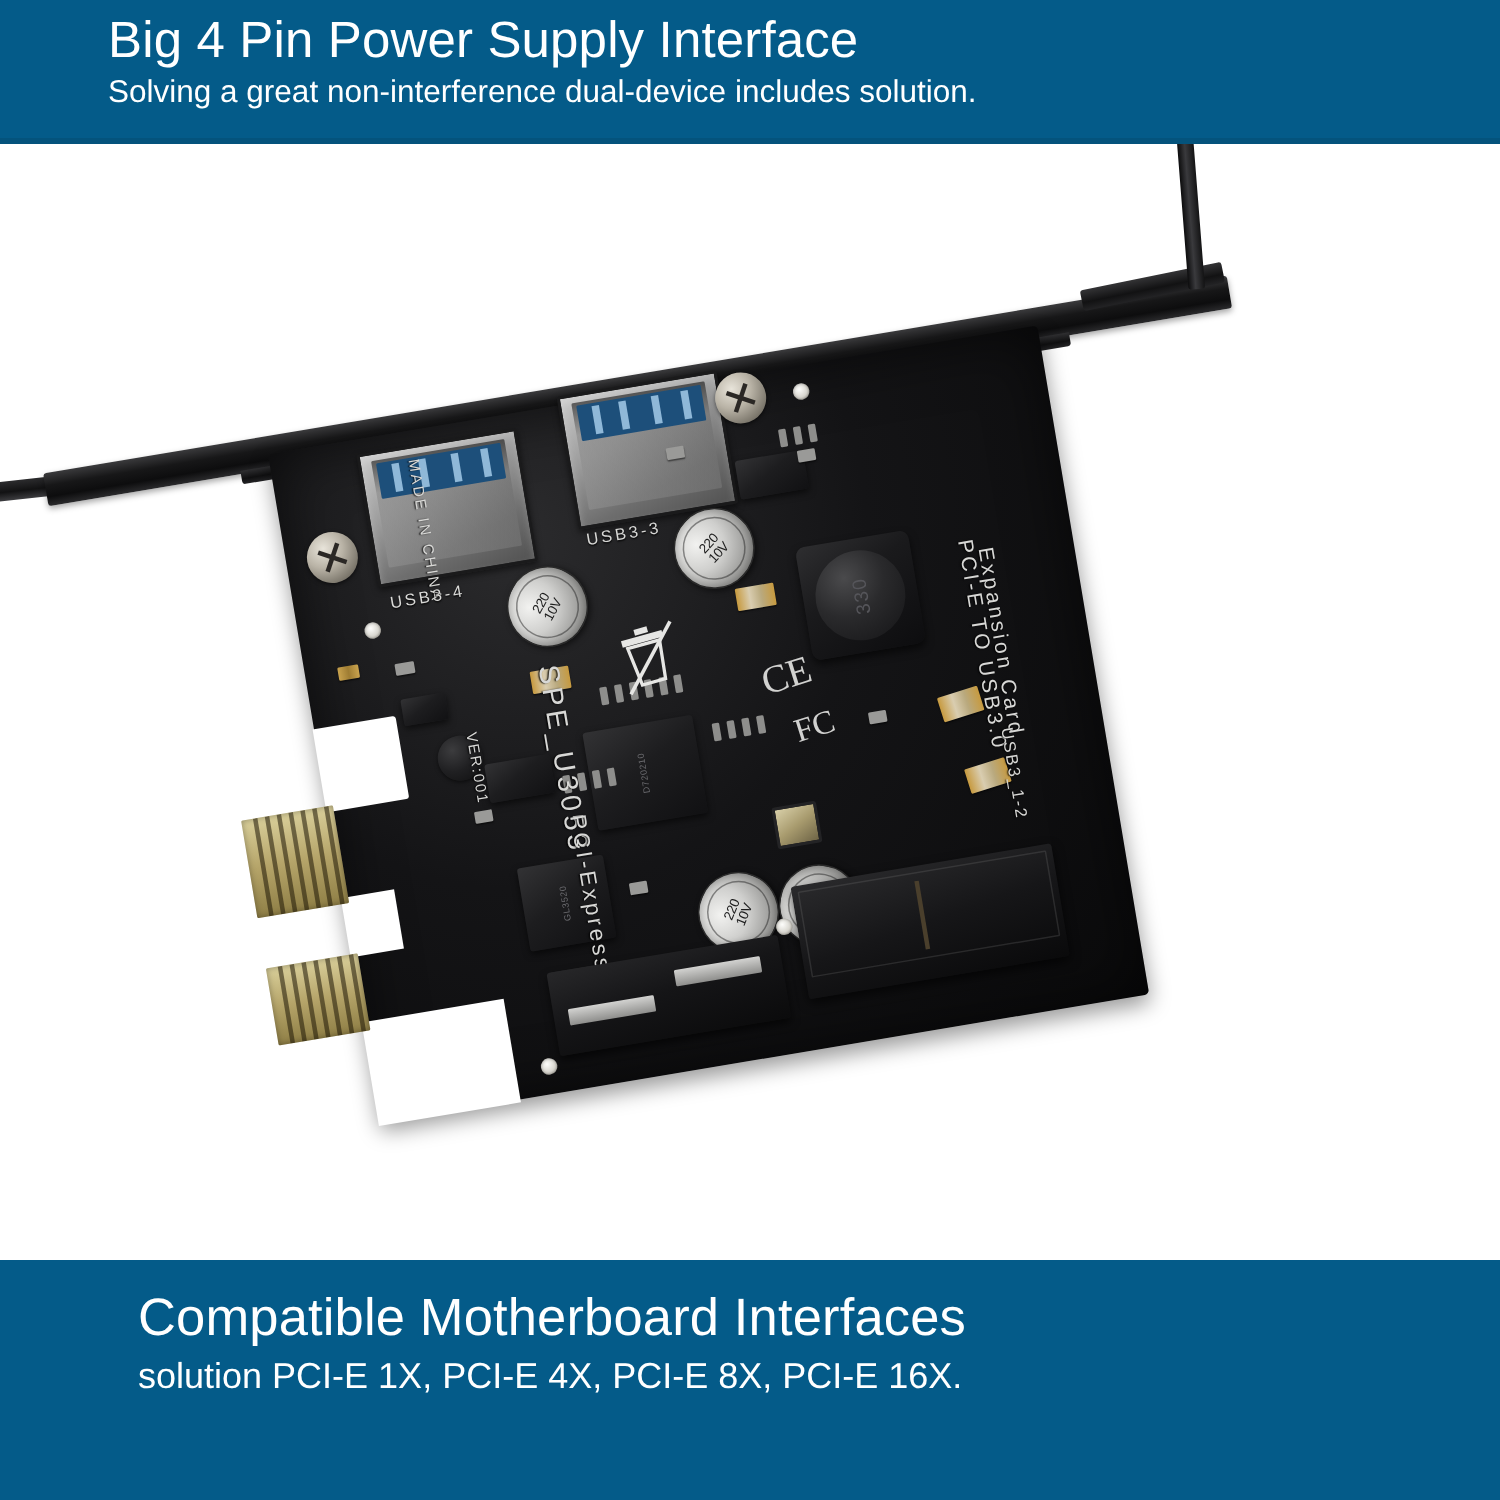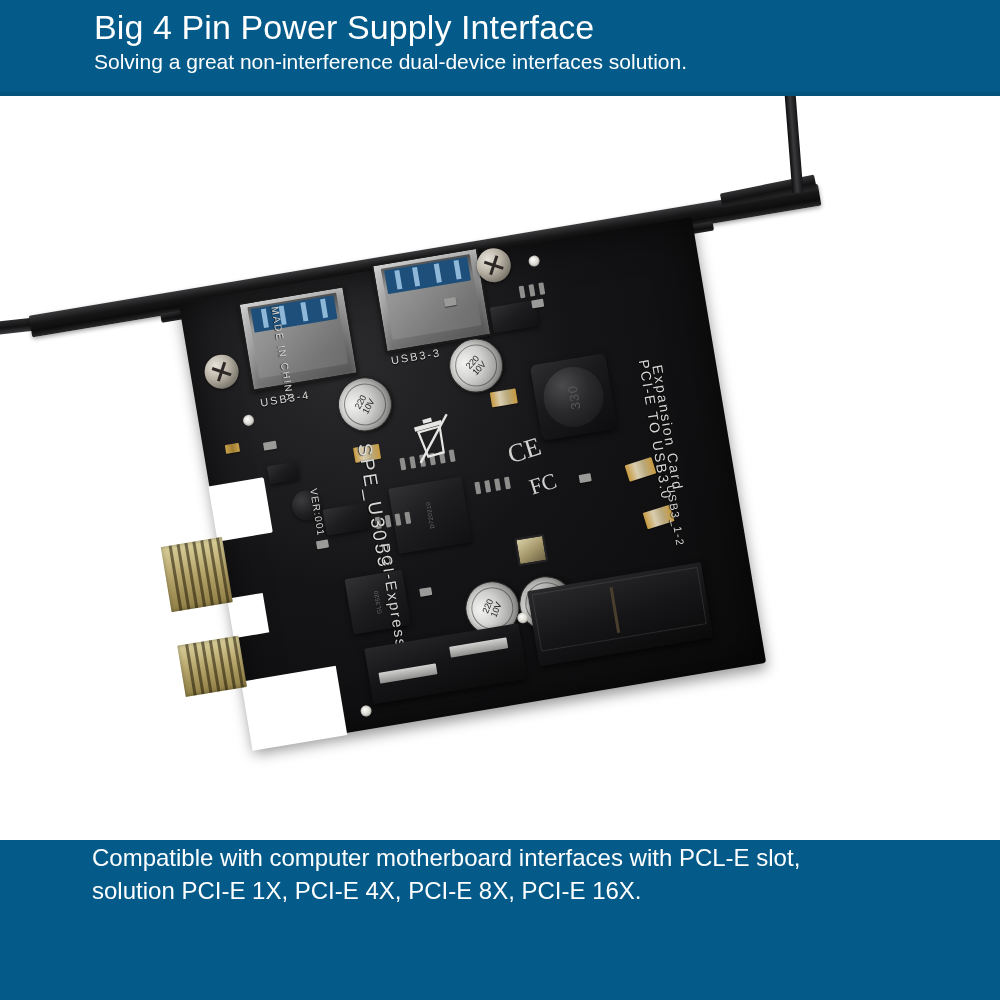--- a/index.html
+++ b/index.html
@@ -17,21 +17,21 @@
 
   
   .banner {
     position: absolute;
     left: 0;
     width: 1000px;
     background: #045b89;
     color: #ffffff;
     box-sizing: border-box;
   }
-  .banner.top    { top: 0;   height: 96px; padding-left: 94px; }
+  .banner.top    { top: 0;   height: 96px; padding-left: 72px; }
   .banner.bottom { top: 840px; height: 160px; padding-left: 92px; }
 
   .banner-edge {
     position: absolute;
     left: 0;
     width: 1000px;
     height: 4px;
     background: #04537c;
   }
   .banner.top .banner-edge { bottom: 0; }
@@ -468,21 +468,21 @@
     height: 12px;
     background: #8e8e8c;
     border-radius: 1px;
   }
 </style>
 </head>
 <body>
 
 <div class="banner top">
   <h1 class="banner-title">Big 4 Pin Power Supply Interface</h1>
-  <p class="banner-sub">Solving a great non-interference dual-device interfaces solution.</p>
+  <p class="banner-sub">Solving a great non-interference dual-device includes solution.</p>
   <div class="banner-edge"></div>
 </div>
 
 <div class="photo-stage">
   <div class="card-assembly">
 
     <div class="bracket-tip"></div>
     <div class="bracket"></div>
     <div class="bracket-lip"></div>
     <div class="bracket-hook-join"></div>
@@ -644,15 +644,15 @@
       <div class="hole" style="left:44px;  top:122px;"></div>
       <div class="hole" style="left:352px; top:12px;"></div>
       <div class="hole" style="left:282px; top:362px;"></div>
       <div class="hole" style="left:112px; top:428px;"></div>
 
     </div>
   </div>
 </div>
 
 <div class="banner bottom">
-  <p class="banner-sub">Compatible with computer motherboard interfaces with PCL-E slot,</p>
+  <h2 class="banner-title">Compatible Motherboard Interfaces</h2>
   <p class="banner-sub">solution PCI-E 1X, PCI-E 4X, PCI-E 8X, PCI-E 16X.</p>
 </div>
 
 </body></html>

